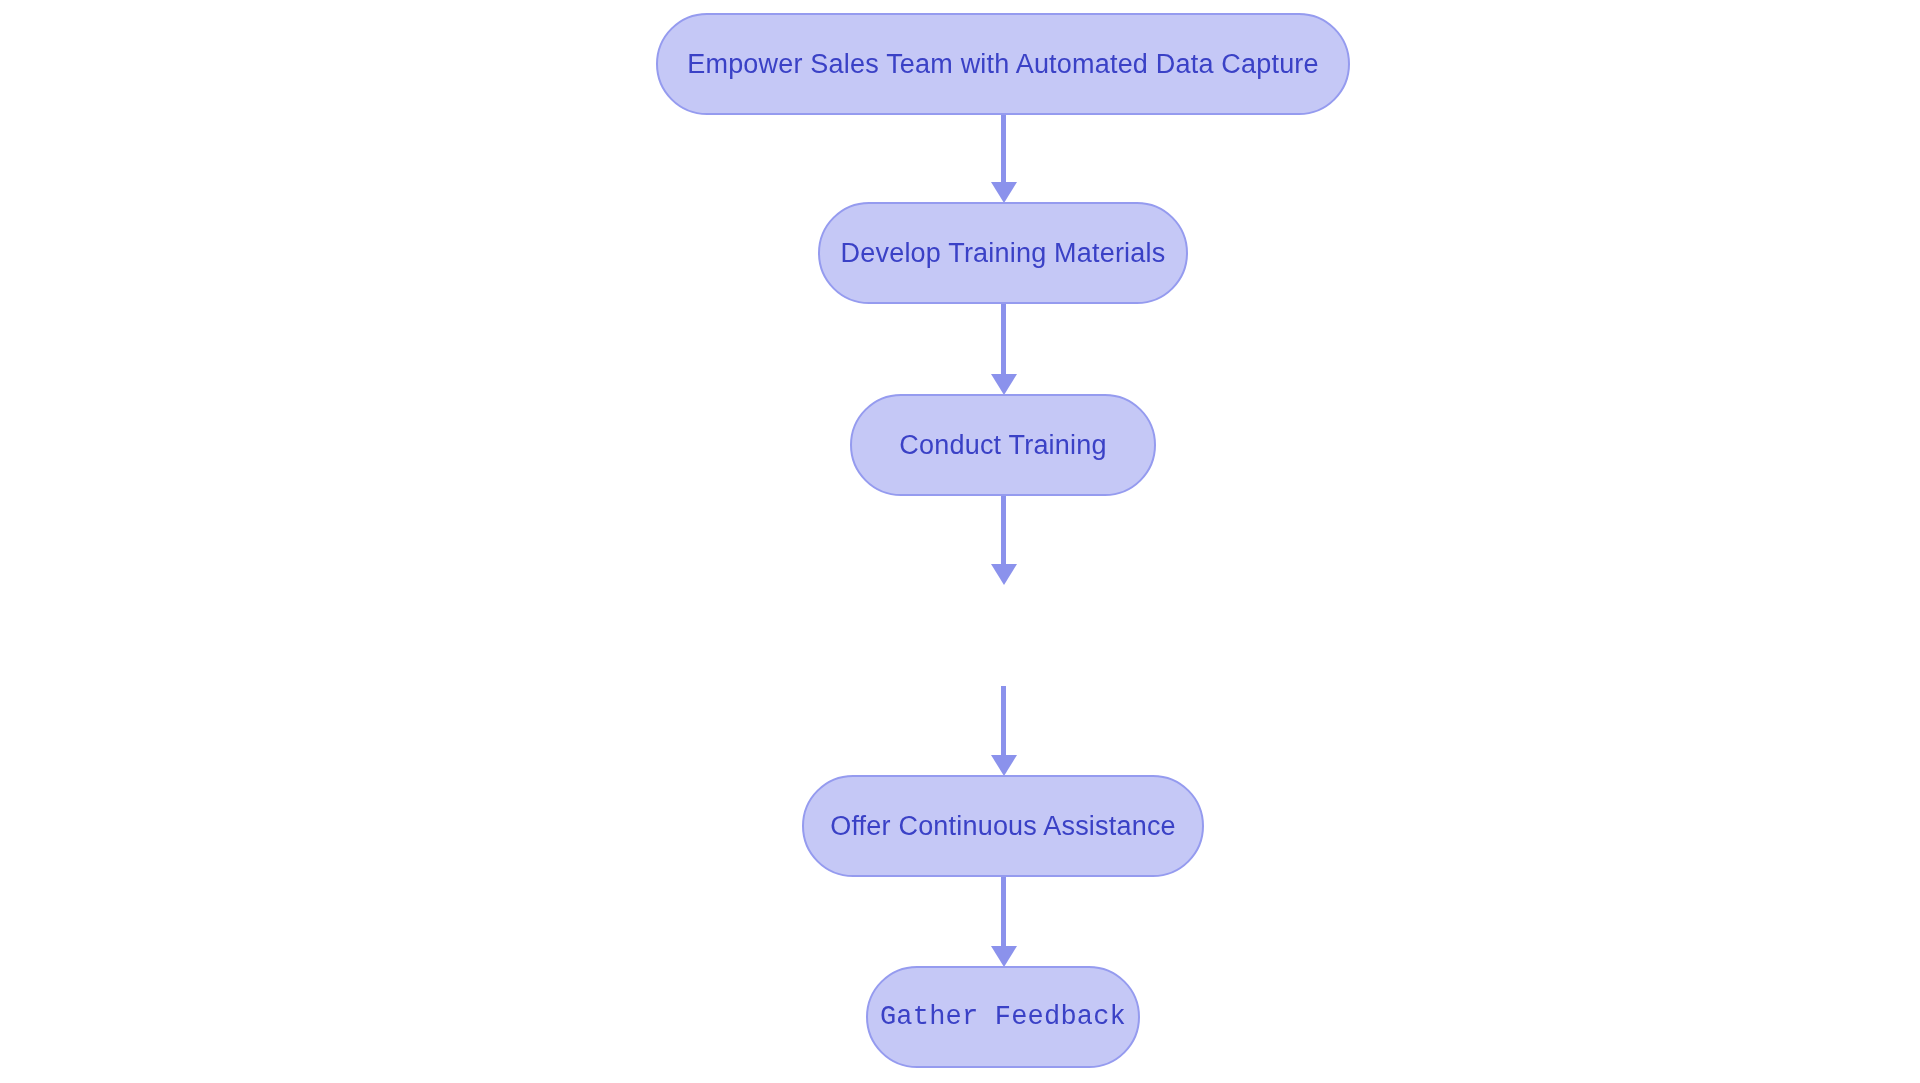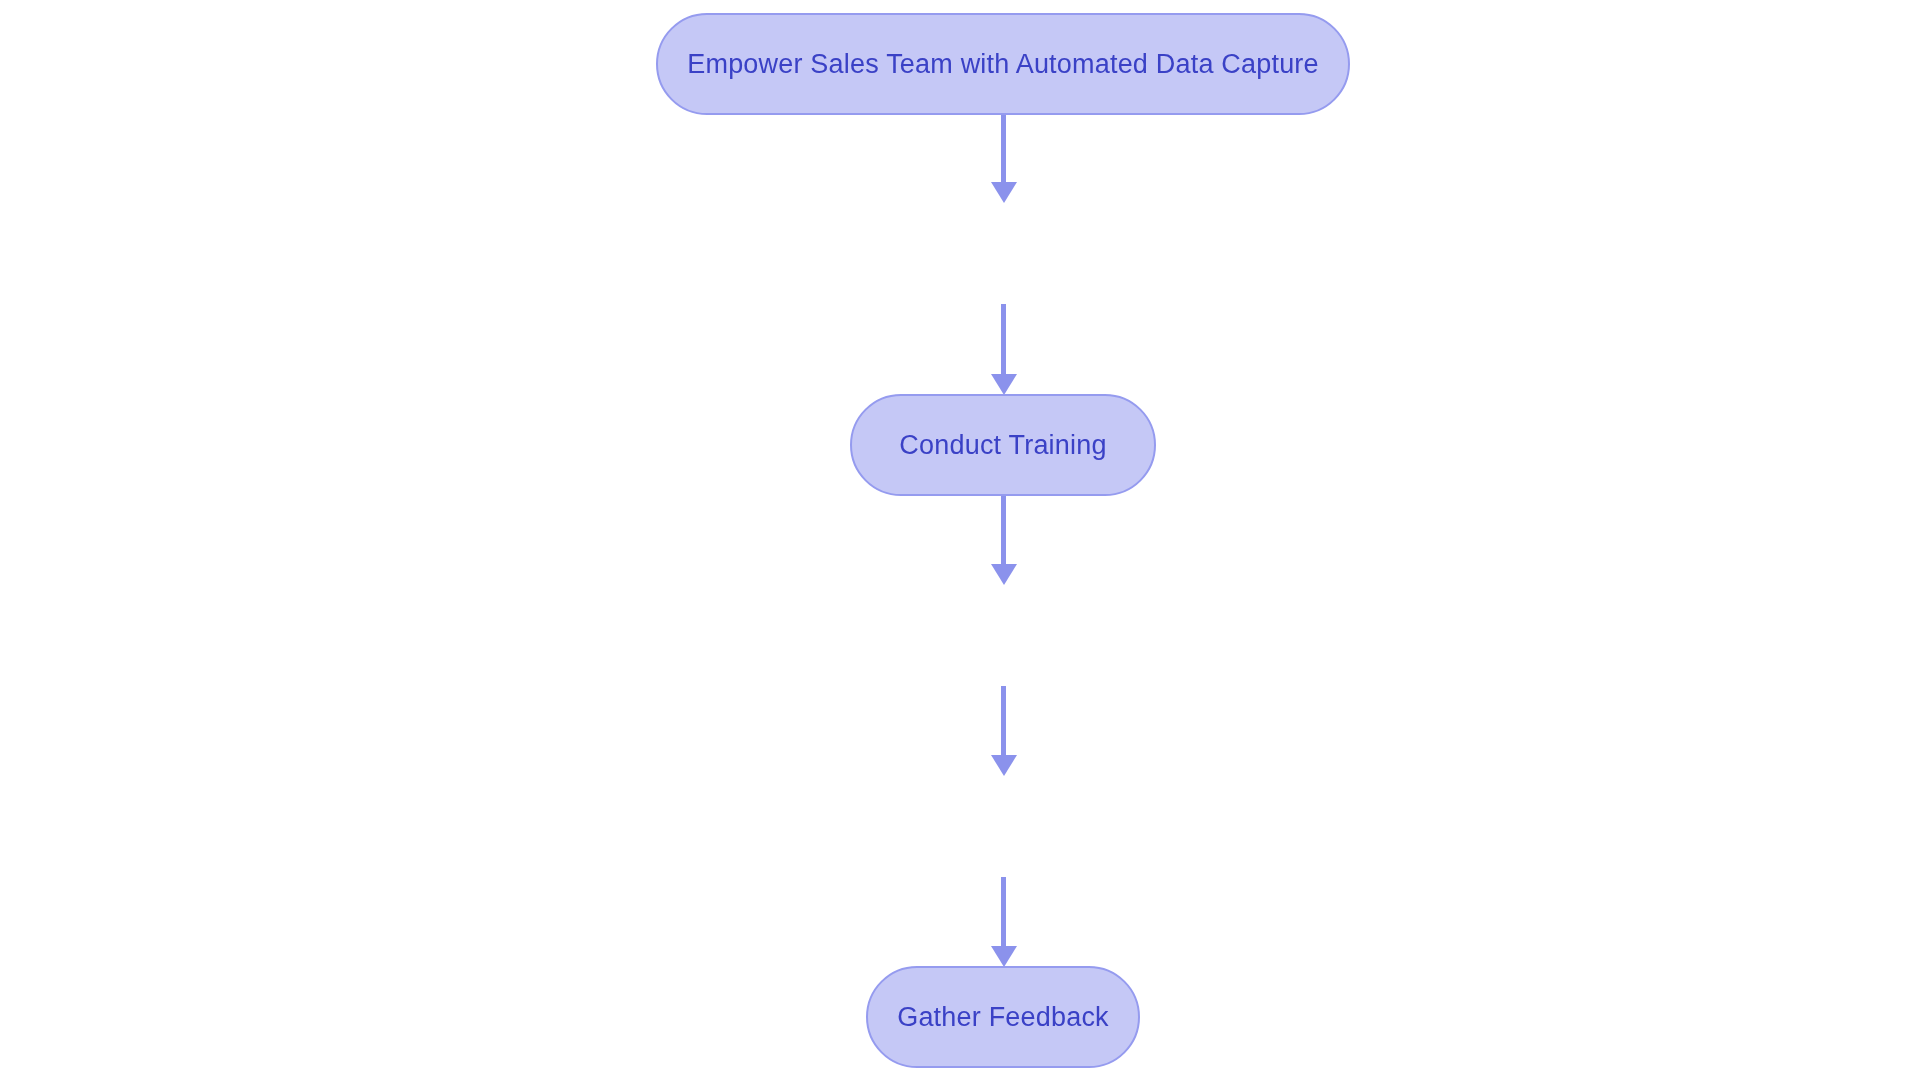--- a/index.html
+++ b/index.html
@@ -33,21 +33,21 @@
     color: var(--text-color, #3a41c6);
     font-size: 27px;
     white-space: nowrap;
     letter-spacing: 0.2px;
   }
   .node-1 { left: 616px; top: 13px;  width: 694px; }
   .node-2 { left: 778px; top: 202px; width: 370px; }
   .node-3 { left: 810px; top: 394px; width: 306px; }
   .node-4 { left: 770px; top: 584px; width: 386px; }
   .node-5 { left: 762px; top: 775px; width: 402px; }
-  .node-6 { left: 826px; top: 966px; width: 274px; }
+  .node-6 { left: 826px; top: 966px; width: 274px; font-family: Liberation Mono, monospace; }
 
   .arrow {
     position: absolute;
     left: 950px;
     width: 27px;
     display: flex;
     flex-direction: column;
     align-items: center;
   }
   .arrow-line {
@@ -75,20 +75,23 @@
 
   <div class="node node-1">
     <span class="label">Empower Sales Team with Automated Data Capture</span>
   </div>
 
   <div class="arrow arrow-1">
     <div class="arrow-line"></div>
     <div class="arrow-head"></div>
   </div>
 
+  <div class="node node-2">
+    <span class="label">Develop Training Materials</span>
+  </div>
 
   <div class="arrow arrow-2">
     <div class="arrow-line"></div>
     <div class="arrow-head"></div>
   </div>
 
   <div class="node node-3">
     <span class="label">Conduct Training</span>
   </div>
 
@@ -96,20 +99,23 @@
     <div class="arrow-line"></div>
     <div class="arrow-head"></div>
   </div>
 
 
   <div class="arrow arrow-4">
     <div class="arrow-line"></div>
     <div class="arrow-head"></div>
   </div>
 
+  <div class="node node-5">
+    <span class="label">Offer Continuous Assistance</span>
+  </div>
 
   <div class="arrow arrow-5">
     <div class="arrow-line"></div>
     <div class="arrow-head"></div>
   </div>
 
   <div class="node node-6">
     <span class="label">Gather Feedback</span>
   </div>
 

